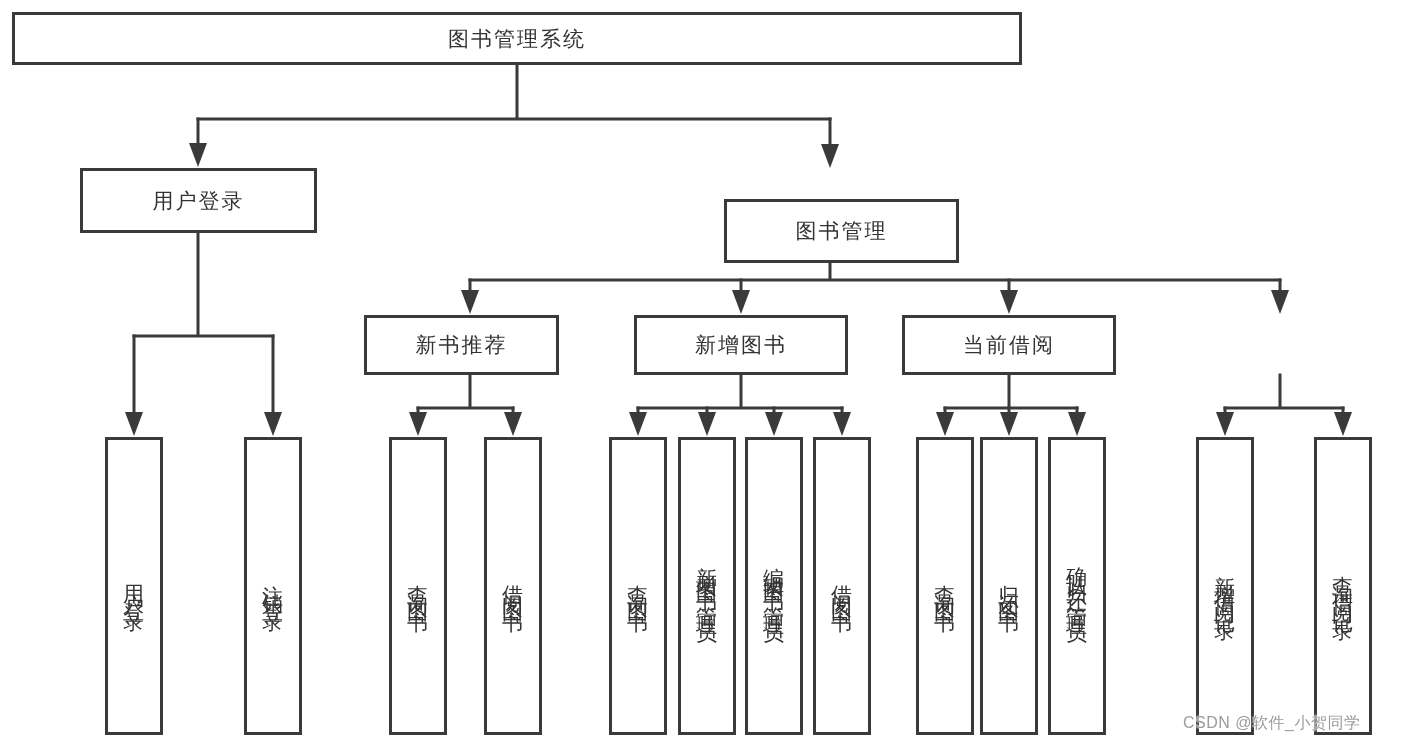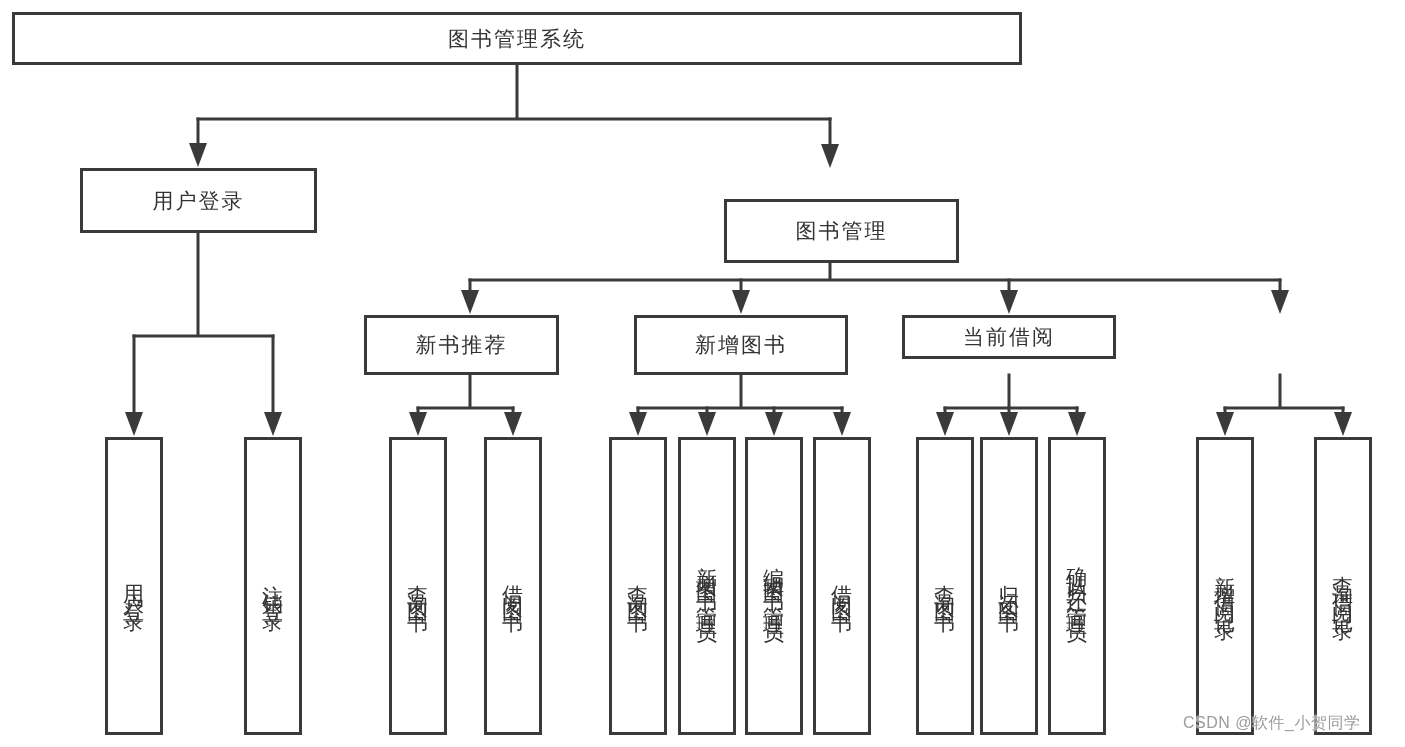--- a/index.html
+++ b/index.html
@@ -111,21 +111,21 @@
     <polygon points="1334,412 1352,412 1343,436"></polygon>
   </svg>
 
   <div class="node h" style="left:12px; top:12px; width:1010px; height:53px;">图书管理系统</div>
 
   <div class="node h" style="left:80px; top:168px; width:237px; height:65px;">用户登录</div>
   <div class="node h" style="left:724px; top:169px; width:235px; height:64px;margin-top:30px;">图书管理</div>
 
   <div class="node h" style="left:364px; top:315px; width:195px; height:60px;">新书推荐</div>
   <div class="node h" style="left:634px; top:315px; width:214px; height:60px;">新增图书</div>
-  <div class="node h" style="left:902px; top:315px; width:214px; height:44px;">当前借阅</div>
+  <div class="node h" style="left:902px; top:315px; width:214px; height:60px;">当前借阅</div>
 
   <div class="node v" style="left:105px; top:437px; width:58px; height:298px;">用户登录</div>
   <div class="node v" style="left:244px; top:437px; width:58px; height:298px;">注销登录</div>
 
   <div class="node v" style="left:389px; top:437px; width:58px; height:298px;">查询图书</div>
   <div class="node v" style="left:484px; top:437px; width:58px; height:298px;">借阅图书</div>
 
   <div class="node v" style="left:609px; top:437px; width:58px; height:298px;">查询图书</div>
   <div class="node v long" style="left:678px; top:437px; width:58px; height:298px;">新增图书（管理员）</div>
   <div class="node v long" style="left:745px; top:437px; width:58px; height:298px;">编辑图书（管理员）</div>

